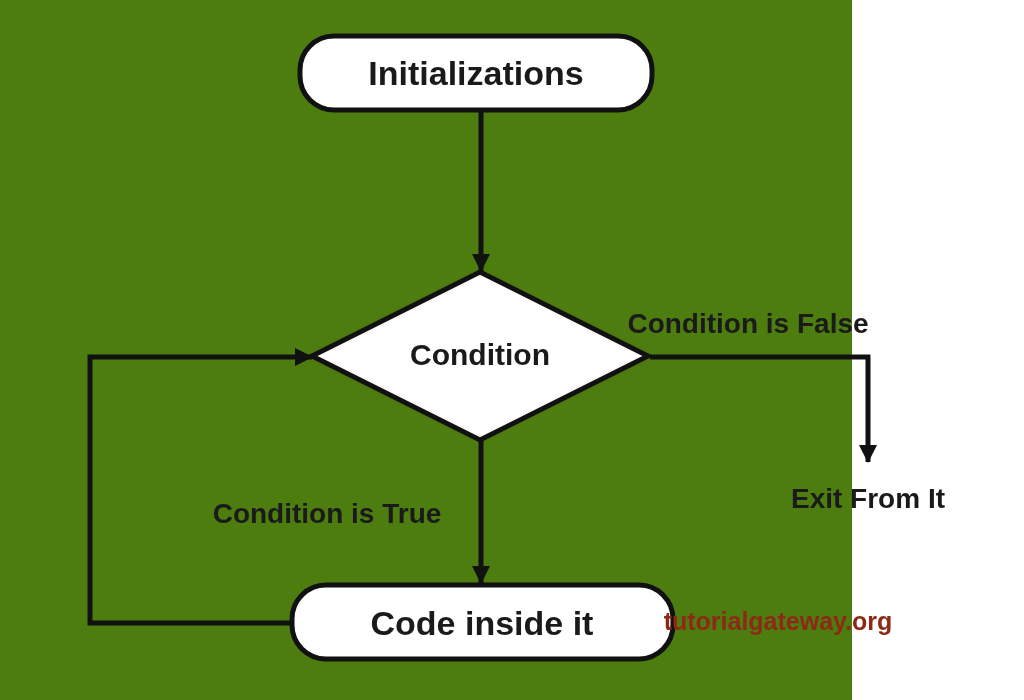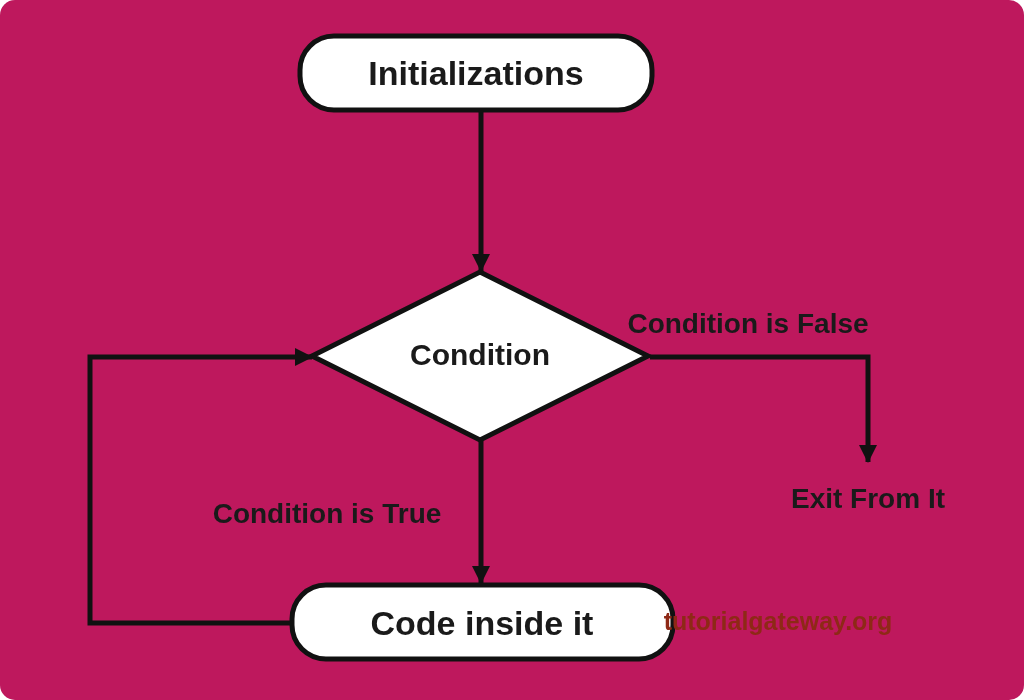--- a/index.html
+++ b/index.html
@@ -6,24 +6,23 @@
     margin: 0;
     padding: 0;
     background: #ffffff;
     width: 1024px;
     height: 700px;
     overflow: hidden;
     font-family: "Liberation Sans", sans-serif;
   }
   .canvas {
     position: relative;
-    width: 1024px;
+    width: 852px;
     height: 700px;
-    background: #be185d;
-    border-radius: 15px;
+    background: #4d7c0f;
   }
   svg { display: block; }
   .shape {
     fill: #ffffff;
     stroke: #111111;
     stroke-width: 5;
   }
   .edge {
     fill: none;
     stroke: #111111;

